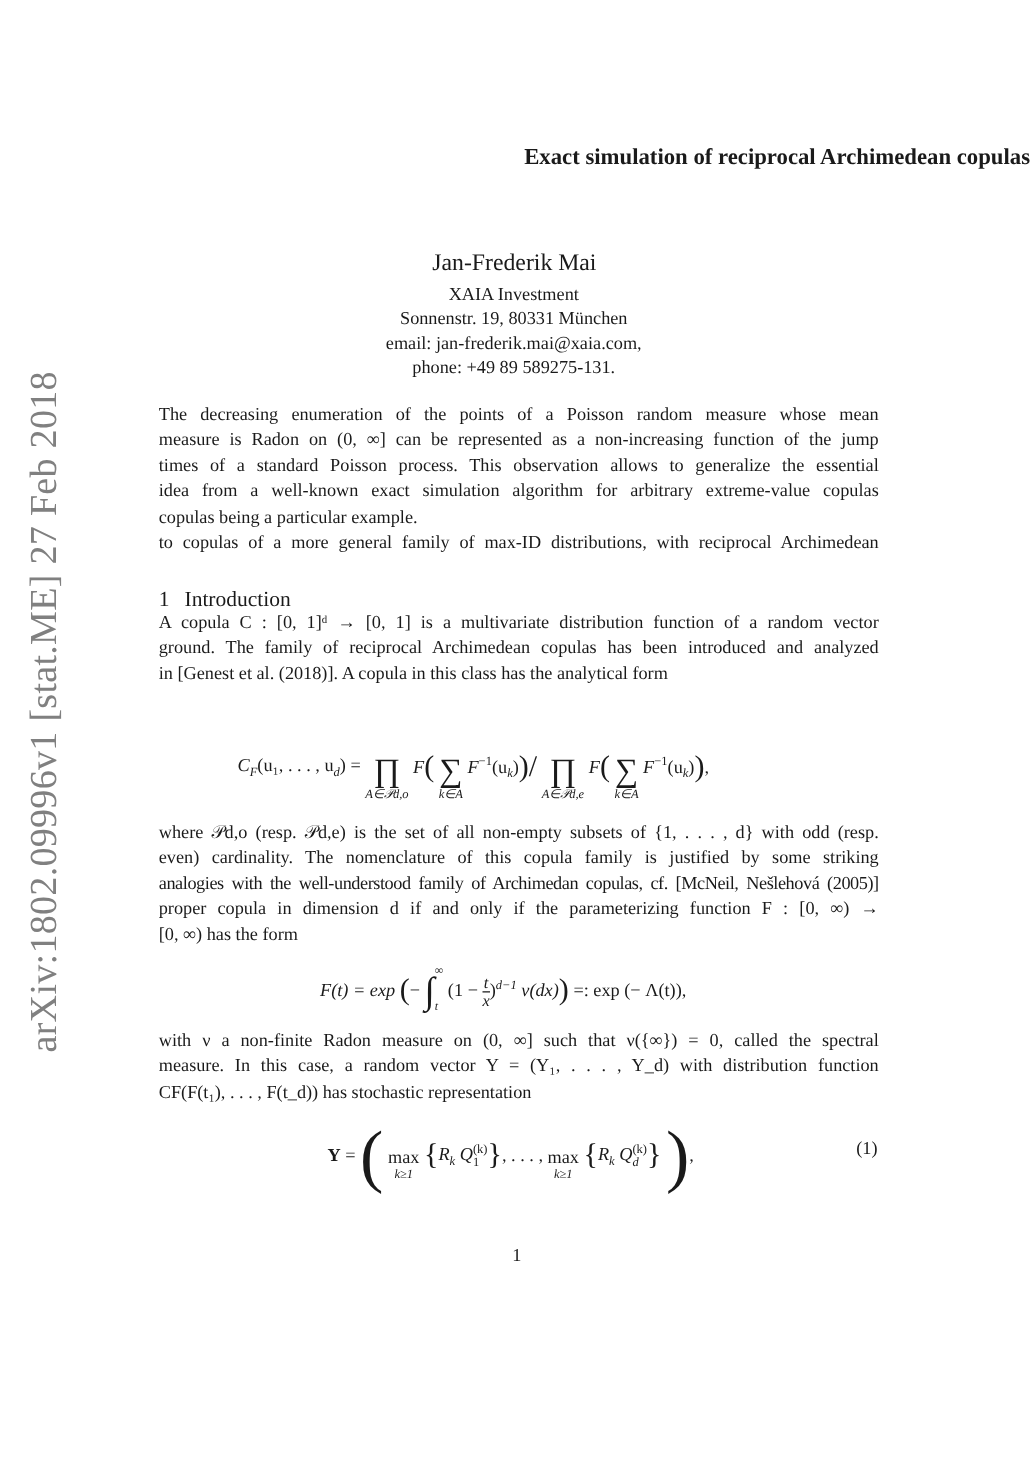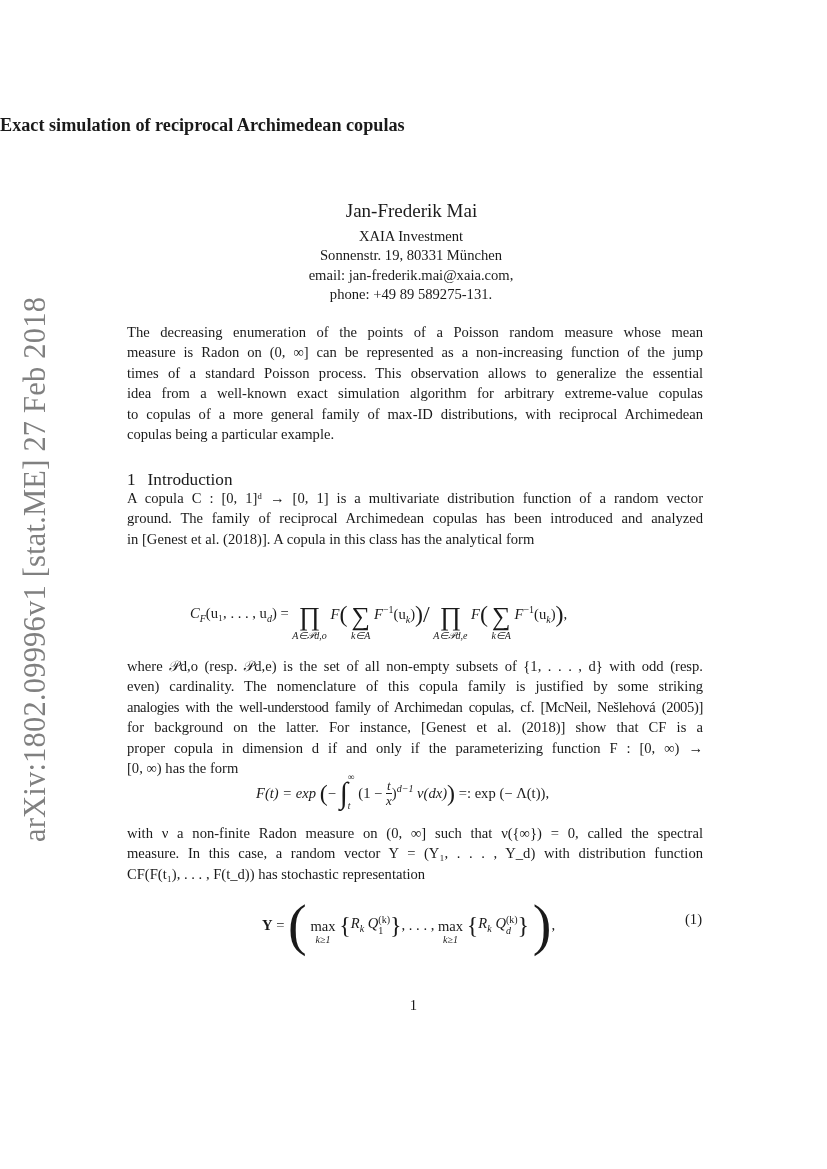--- a/index.html
+++ b/index.html
@@ -4,21 +4,21 @@
 <style>
   html, body { margin: 0; padding: 0; background: #ffffff; }
   body { width: 827px; height: 1169px; position: relative; overflow: hidden;
          font-family: "DejaVu Serif", "Liberation Serif", serif; color: #1a1a1a; }
   .page { position: absolute; left: 0; top: 0; width: 827px; height: 1169px; }
 
   .arxiv-stamp { position: absolute; left: 18px; top: 842px; transform-origin: 0 0;
                  transform: rotate(-90deg); white-space: nowrap; color: #808080;
                  font-family: "Liberation Serif", serif; font-size: 30.5px; letter-spacing: 0.2px; }
 
-  .title { position: absolute; left: 0; width: 824px; top: 115px; text-align: left;
+  .title { position: absolute; left: 0; width: 824px; top: 115px; text-align: right;
            font-family: "Liberation Serif", serif; font-weight: bold; font-size: 18.2px; }
   .author { position: absolute; left: 0; width: 823px; top: 200px; text-align: center;
             font-family: "Liberation Serif", serif; font-size: 19px; }
   .affil { position: absolute; left: 0; width: 822px; top: 227px; text-align: center;
            font-family: "Liberation Serif", serif; font-size: 14.6px; line-height: 19.3px; }
 
   .para { position: absolute; left: 127px; width: 576px; font-family: "Liberation Serif", serif;
           font-size: 14.6px; line-height: 20.4px; text-align: justify; }
   .para .line { display: block; text-align: justify; text-align-last: justify; white-space: nowrap; }
   .para .line.last { text-align-last: left; }
@@ -61,22 +61,22 @@
     <div>Sonnenstr. 19, 80331 München</div>
     <div>email: jan-frederik.mai@xaia.com,</div>
     <div>phone: +49 89 589275-131.</div>
   </div>
 
   <div class="para" style="top:322px;">
     <span class="line">The decreasing enumeration of the points of a Poisson random measure whose mean</span>
     <span class="line">measure is Radon on (0, ∞] can be represented as a non-increasing function of the jump</span>
     <span class="line">times of a standard Poisson process. This observation allows to generalize the essential</span>
     <span class="line">idea from a well-known exact simulation algorithm for arbitrary extreme-value copulas</span>
+    <span class="line last">copulas being a particular example.</span>
     <span class="line">to copulas of a more general family of max-ID distributions, with reciprocal Archimedean</span>
-    <span class="line last">copulas being a particular example.</span>
   </div>
 
   <div class="section-h">
     <span class="num">1</span><span>Introduction</span>
   </div>
 
   <div class="para" style="top:488px;">
     <span class="line">A copula C : [0, 1]ᵈ → [0, 1] is a multivariate distribution function of a random vector</span>
     <span class="line">ground. The family of reciprocal Archimedean copulas has been introduced and analyzed</span>
     <span class="line last">in [Genest et al. (2018)]. A copula in this class has the analytical form</span>
@@ -91,21 +91,20 @@
     <span class="big-op" style="top:8px;"><span class="sym">∏</span><span class="sub">A∈𝒫d,e</span></span>
     <span class="mid"><i>F</i></span><span class="paren">(</span>
     <span class="big-op" style="top:8px;"><span class="sym">∑</span><span class="sub">k∈A</span></span>
     <span class="mid"><i>F</i><sup>−1</sup><span>(u</span><sub><i>k</i></sub>)</span><span class="paren">)</span><span class="mid">,</span>
   </div>
 
   <div class="para" style="top:656px;">
     <span class="line">where 𝒫d,o (resp. 𝒫d,e) is the set of all non-empty subsets of {1, . . . , d} with odd (resp.</span>
     <span class="line">even) cardinality. The nomenclature of this copula family is justified by some striking</span>
     <span class="line" style="letter-spacing:-0.35px;">analogies with the well-understood family of Archimedan copulas, cf. [McNeil, Nešlehová (2005)]</span>
-    <span class="line">for background on the latter. For instance, [Genest et al. (2018)] show that CF is a</span>
     <span class="line">proper copula in dimension d if and only if the parameterizing function F : [0, ∞) →</span>
     <span class="line last">[0, ∞) has the form</span>
   </div>
 
   <div class="eq" style="left:256px; top:776px;">
     <span class="mid"><i>F(t) = exp</i></span>
     <span class="paren">(</span><span class="mid">−</span>
     <span class="integral">∫</span><span class="lim"><span style="display:block;position:relative;top:-10px;">∞</span><span style="display:block;position:relative;top:8px;font-style:italic;">t</span></span>
     <span class="mid">(1 −</span>
     <span class="frac"><span class="n">t</span><span class="d">x</span></span><span class="mid">)<sup><i>d−1</i></sup></span>

